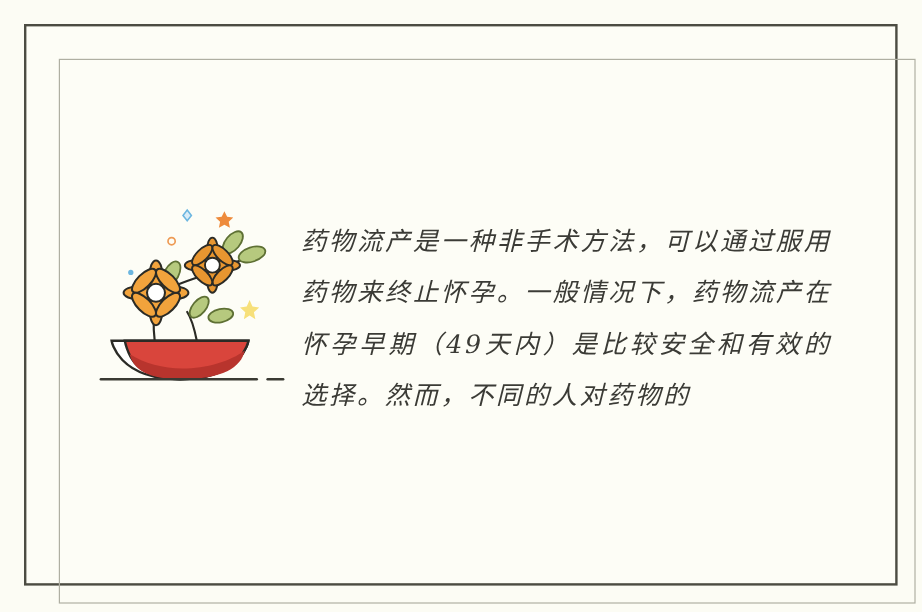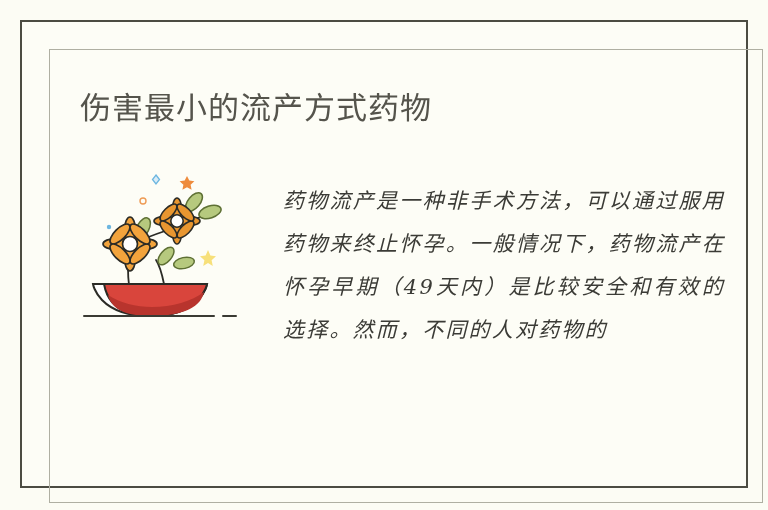--- a/index.html
+++ b/index.html
@@ -81,33 +81,31 @@
     top: 158px;
     width: 442px;
     font-family: "DejaVu Serif", "Liberation Serif", serif;
     font-style: italic;
     font-size: 21px;
     line-height: 43px;
     color: #3B3B36;
     letter-spacing: 2.2px;
     text-align: justify;
     text-justify: inter-character;
-    margin-left: 32px;
   }
 </style>
 </head>
 <body>
 
 <div class="page">
 
   <div class="frame-outer">
 
     <div class="frame-inner"></div>
 
-    <div class="title">伤害最小的流产方式药物</div>
 
     <div class="illustration">
       <svg viewBox="0 0 160 165" xmlns="http://www.w3.org/2000/svg">
 
         <g>
           <path d="M76 11 L79.5 15.5 L76 20 L72.5 15.5 Z" fill="#D9ECF7" stroke="#6CB6E0" stroke-width="1.3"></path>
         </g>
         <g>
           <path d="M107 12 L109.3 16.6 L114.4 17.2 L110.6 20.7 L111.6 25.7 L107 23.3 L102.4 25.7 L103.4 20.7 L99.6 17.2 L104.7 16.6 Z" fill="#EE8B3C"></path>
         </g>

